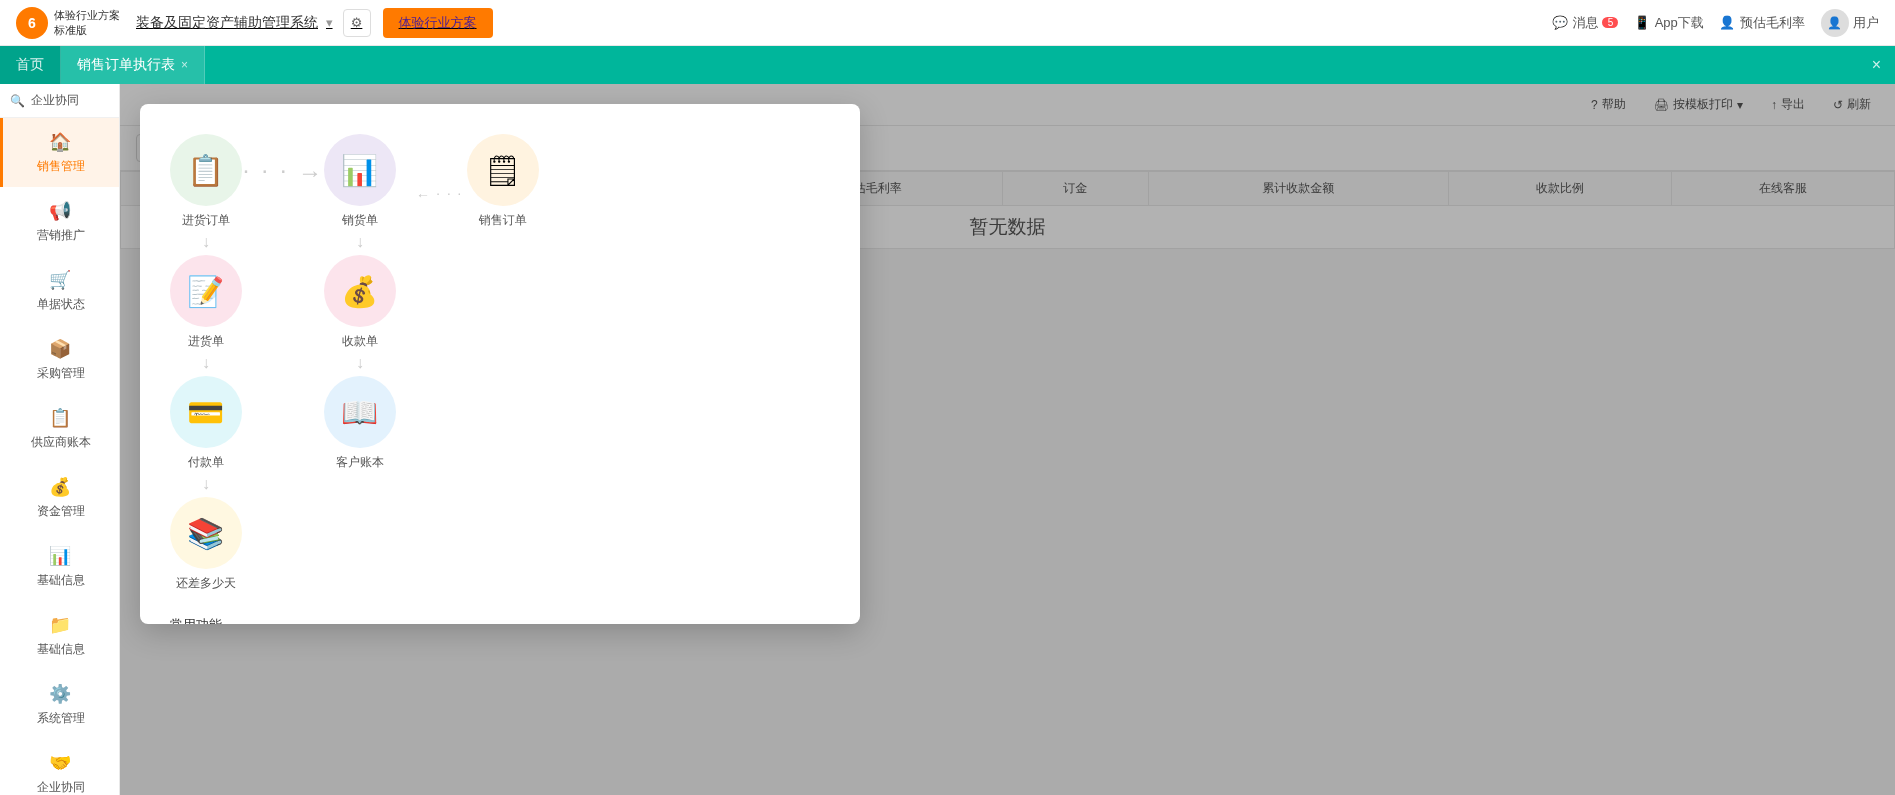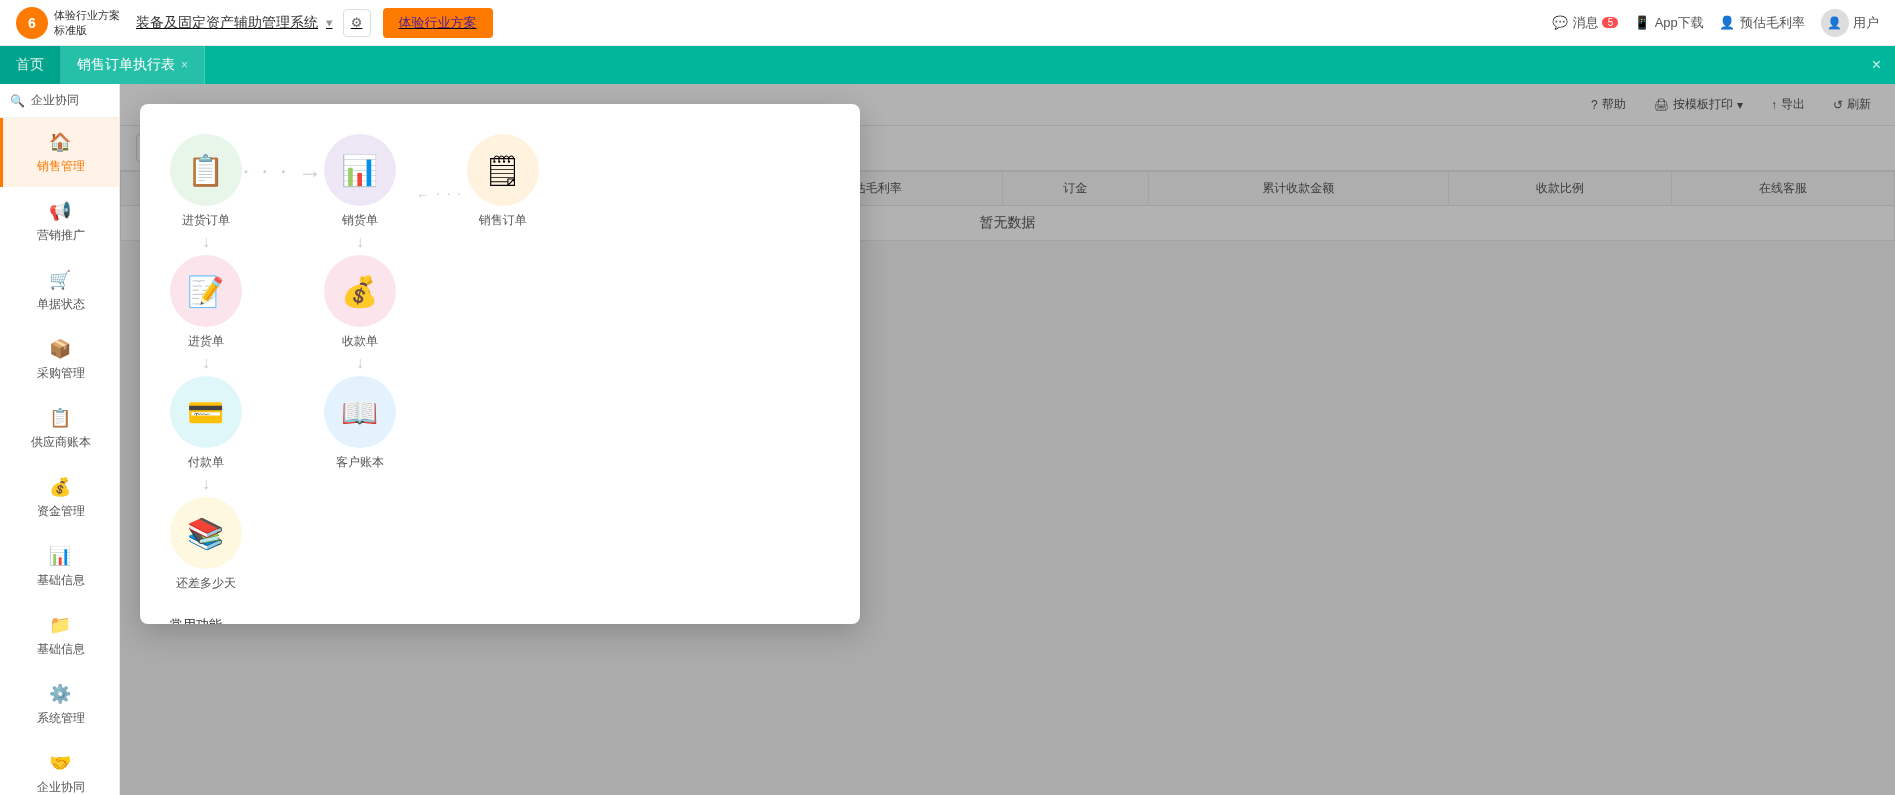--- a/index.html
+++ b/index.html
@@ -277,21 +277,21 @@
     .data-table td {
       border: 1px solid #e8e8e8;
       padding: 8px 10px;
       text-align: center;
       color: #555;
     }
     .no-data {
       text-align: center;
       padding: 40px;
       color: #999;
-      font-size: 14px;
+      font-size: 19px;
     }
 
     
     .modal-overlay {
       position: absolute;
       top: 0; left: 0; right: 0; bottom: 0;
       background: rgba(0,0,0,0.3);
       z-index: 200;
       display: flex;
       align-items: flex-start;

